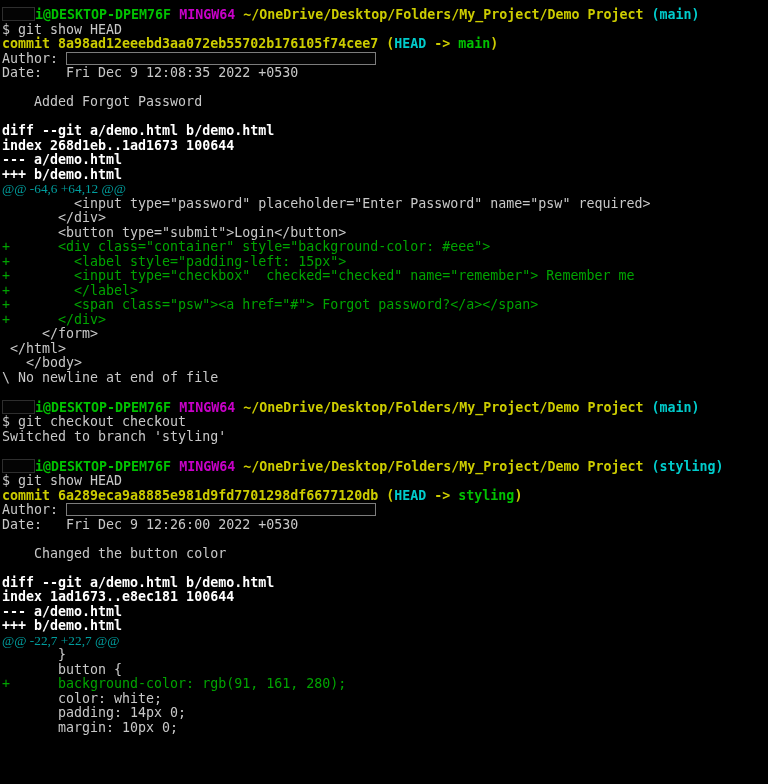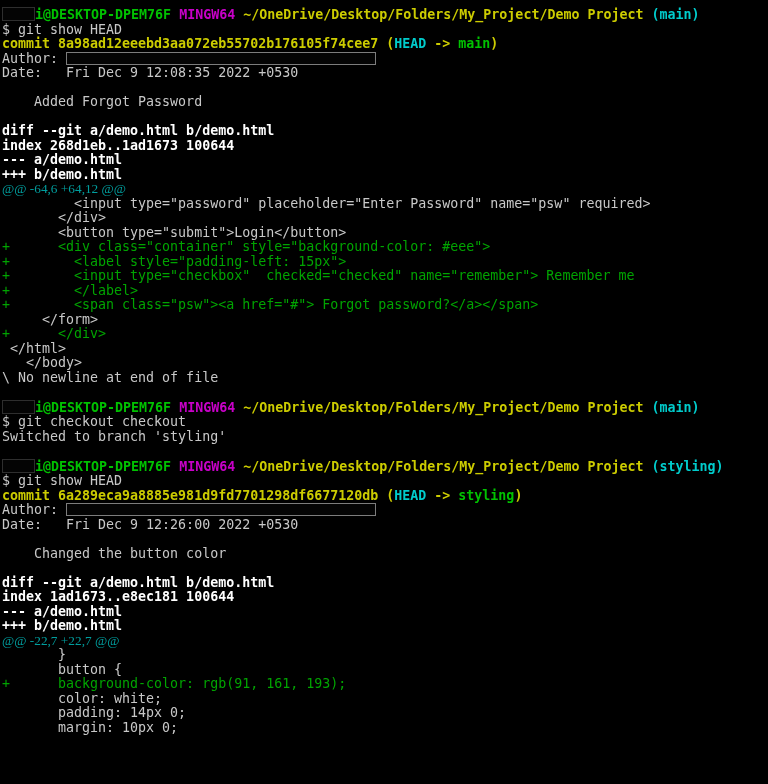--- a/index.html
+++ b/index.html
@@ -64,22 +64,22 @@
       <div class="line"><span class="s-wb">+++ b/demo.html</span></div>
       <div class="line"><span class="s-tl">@@ -64,6 +64,12 @@</span></div>
       <div class="line"><span class="s-p">         &lt;input type="password" placeholder="Enter Password" name="psw" required&gt;</span></div>
       <div class="line"><span class="s-p">       &lt;/div&gt;</span></div>
       <div class="line"><span class="s-p">       &lt;button type="submit"&gt;Login&lt;/button&gt;</span></div>
       <div class="line"><span class="s-g">+      &lt;div class="container" style="background-color: #eee"&gt;</span></div>
       <div class="line"><span class="s-g">+        &lt;label style="padding-left: 15px"&gt;</span></div>
       <div class="line"><span class="s-g">+        &lt;input type="checkbox"  checked="checked" name="remember"&gt; Remember me</span></div>
       <div class="line"><span class="s-g">+        &lt;/label&gt;</span></div>
       <div class="line"><span class="s-g">+        &lt;span class="psw"&gt;&lt;a href="#"&gt; Forgot password?&lt;/a&gt;&lt;/span&gt;</span></div>
+      <div class="line"><span class="s-g">+      &lt;/div&gt;</span></div>
       <div class="line"><span class="s-p">     &lt;/form&gt;</span></div>
-      <div class="line"><span class="s-g">+      &lt;/div&gt;</span></div>
       <div class="line"><span class="s-p"> &lt;/html&gt;</span></div>
       <div class="line"><span class="s-p">   &lt;/body&gt;</span></div>
       <div class="line"><span class="s-p">\ No newline at end of file</span></div>
       <div class="line"></div>
       <div class="line"><span class="redact redact-user" style="width: 33px;"></span><span class="s-gb">i</span><span class="s-gb">@DESKTOP-DPEM76F</span><span class="s-p"> </span><span class="s-mb">MINGW64</span><span class="s-p"> </span><span class="s-y">~/OneDrive/Desktop/Folders/My_Project/Demo Project</span><span class="s-p"> </span><span class="s-cb">(main)</span></div>
       <div class="line"><span class="s-p">$ git checkout checkout</span></div>
       <div class="line"><span class="s-p">Switched to branch 'styling'</span></div>
       <div class="line"></div>
       <div class="line"><span class="redact redact-user" style="width: 33px;"></span><span class="s-gb">i</span><span class="s-gb">@DESKTOP-DPEM76F</span><span class="s-p"> </span><span class="s-mb">MINGW64</span><span class="s-p"> </span><span class="s-y">~/OneDrive/Desktop/Folders/My_Project/Demo Project</span><span class="s-p"> </span><span class="s-cb">(styling)</span></div>
       <div class="line"><span class="s-p">$ git show HEAD</span></div>
@@ -89,18 +89,18 @@
       <div class="line"></div>
       <div class="line"><span class="s-p">    Changed the button color</span></div>
       <div class="line"></div>
       <div class="line"><span class="s-wb">diff --git a/demo.html b/demo.html</span></div>
       <div class="line"><span class="s-wb">index 1ad1673..e8ec181 100644</span></div>
       <div class="line"><span class="s-wb">--- a/demo.html</span></div>
       <div class="line"><span class="s-wb">+++ b/demo.html</span></div>
       <div class="line"><span class="s-tl">@@ -22,7 +22,7 @@</span></div>
       <div class="line"><span class="s-p">       }</span></div>
       <div class="line"><span class="s-p">       button {</span></div>
-      <div class="line"><span class="s-g">+      background-color: rgb(91, 161, 193);</span></div>
+      <div class="line"><span class="s-g">+      background-color: rgb(91, 161, 280);</span></div>
       <div class="line"><span class="s-p">       color: white;</span></div>
       <div class="line"><span class="s-p">       padding: 14px 0;</span></div>
       <div class="line"><span class="s-p">       margin: 10px 0;</span></div>
     </div>
 </div>
 
 </body></html>

